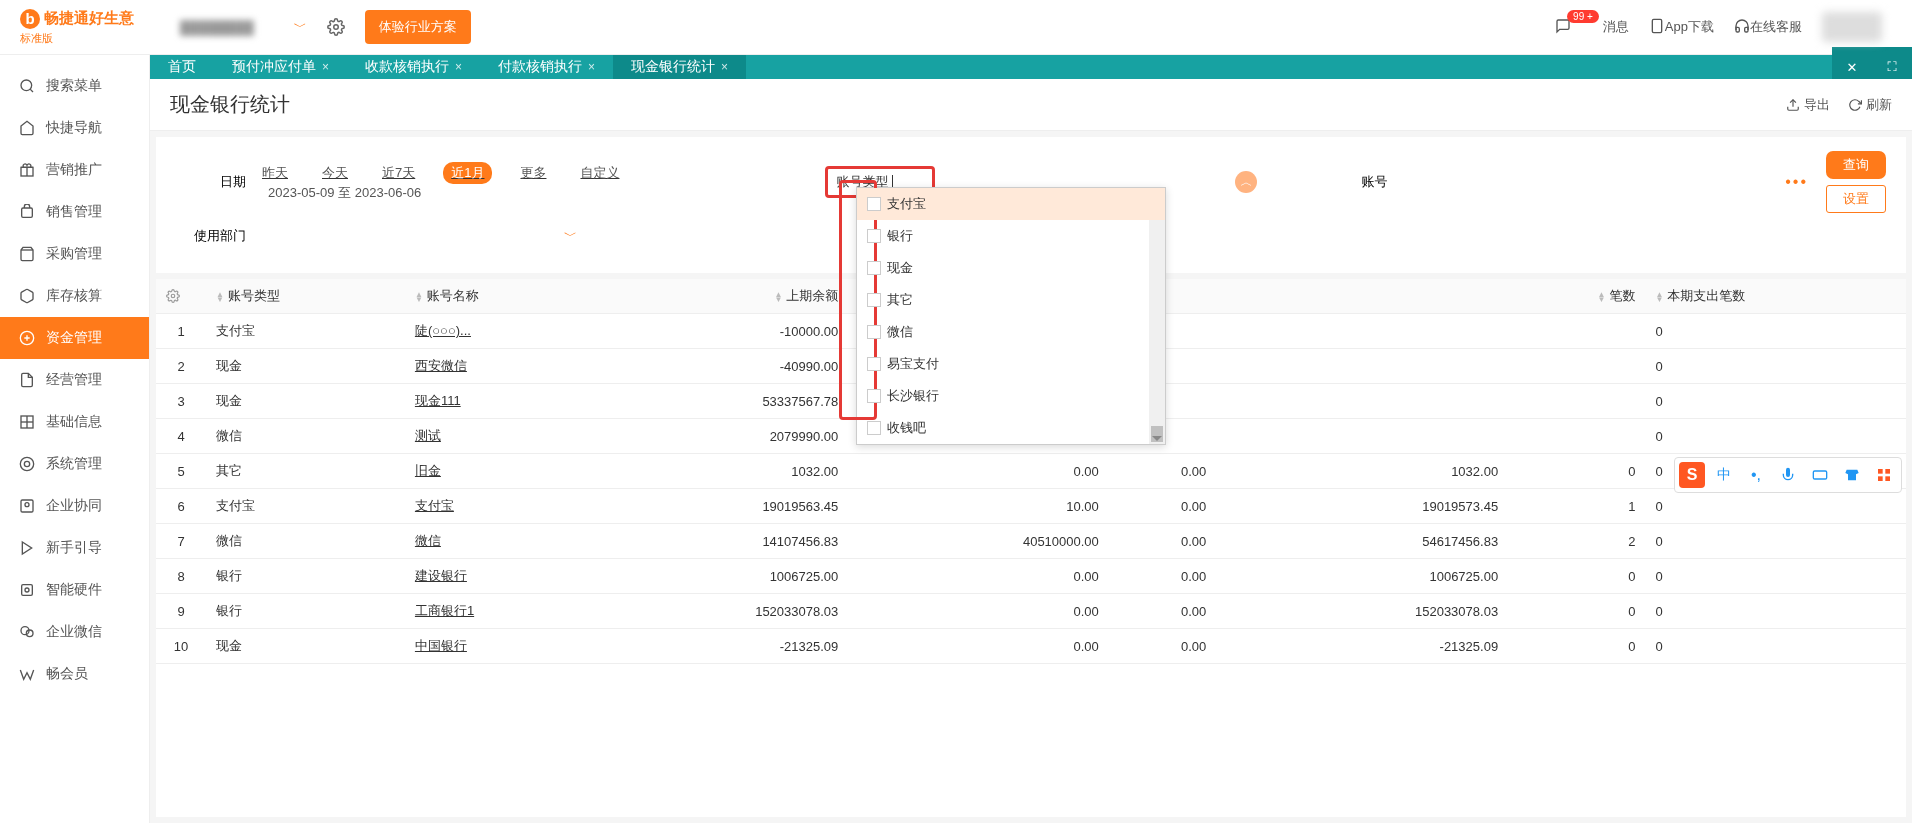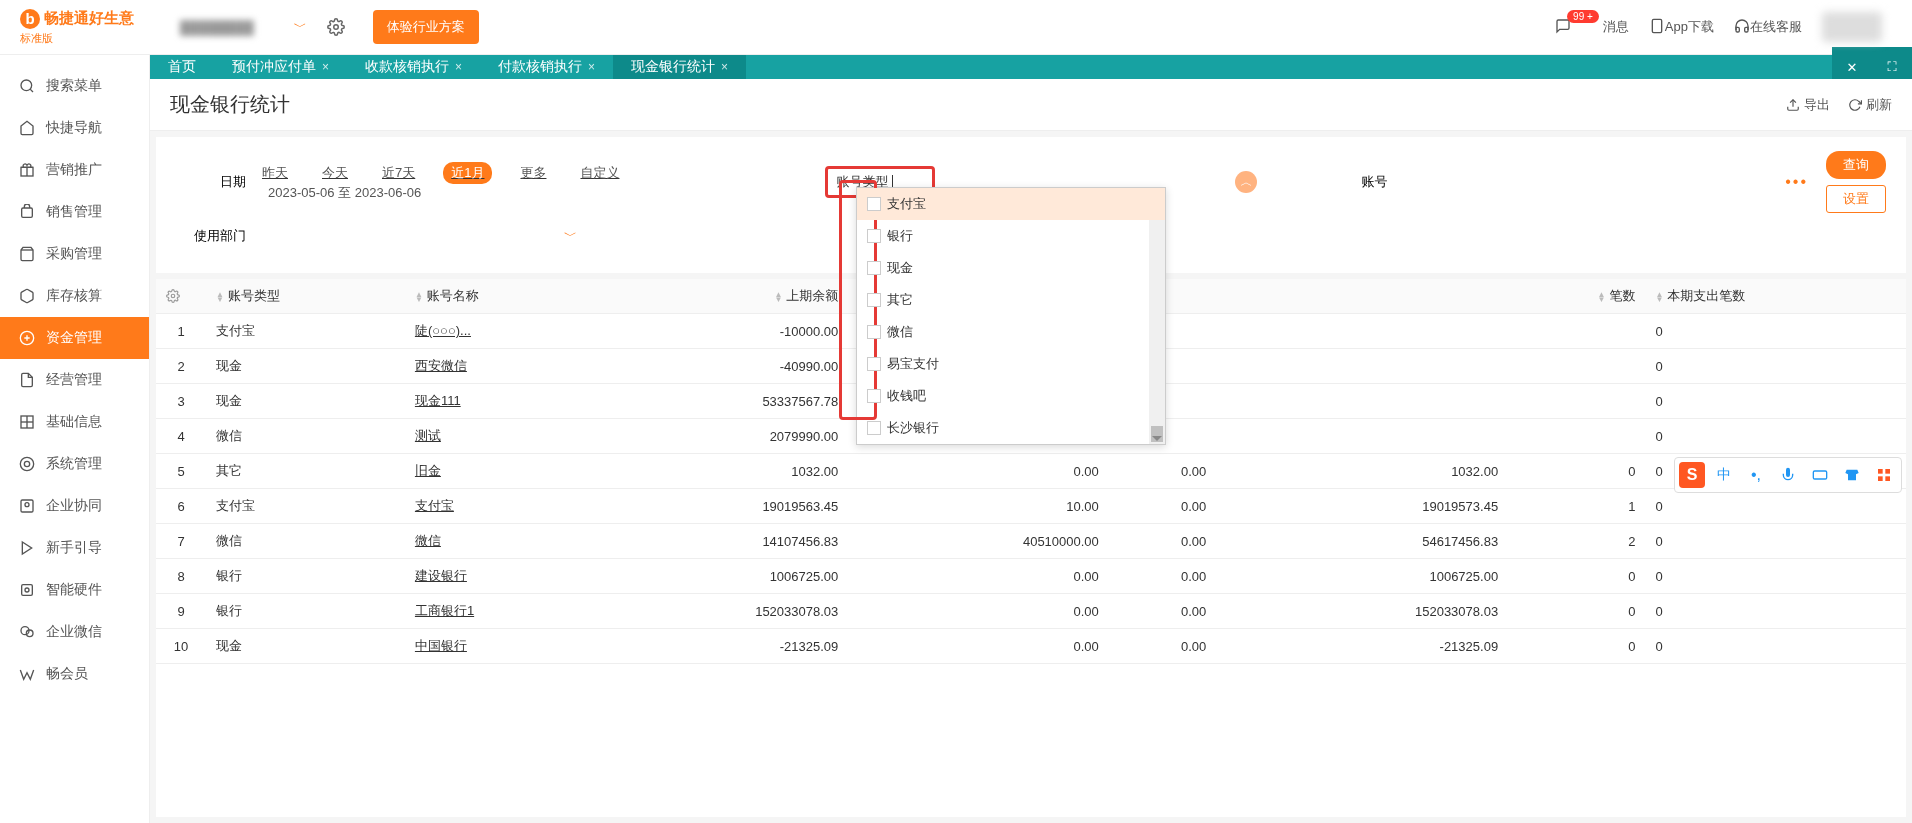--- a/index.html
+++ b/index.html
@@ -7,21 +7,21 @@
 
 
 .top-header { height: 55px; display: flex; align-items: center; padding: 0 10px; border-bottom: 1px solid #eee; }
 .logo-block { width: 140px; display: flex; flex-direction: column; align-items: flex-start; padding-left: 10px; }
 .logo-main { display: flex; align-items: center; gap: 4px; color: #ff7a1a; font-weight: bold; font-size: 15px; }
 .logo-sub { color: #ff7a1a; font-size: 11px; margin-top: 2px; }
 .logo-icon { width: 20px; height: 20px; background: #ff7a1a; border-radius: 50%; display: flex; align-items: center; justify-content: center; color: #fff; font-weight: bold; }
 .company-drop { margin-left: 30px; display: flex; align-items: center; gap: 8px; color: #999; filter: blur(3px); }
 .chev-down { color: #ff7a1a; margin-left: 40px; }
 .gear-btn { margin-left: 20px; color: #666; cursor: pointer; }
-.orange-btn-top { margin-left: 28px; background: #ff7a1a; color: #fff; padding: 8px 14px; border-radius: 4px; border: none; cursor: pointer; font-size: 13px; }
+.orange-btn-top { margin-left: 20px; background: #ff7a1a; color: #fff; padding: 8px 14px; border-radius: 4px; border: none; cursor: pointer; font-size: 13px; }
 .top-right { margin-left: auto; display: flex; align-items: center; gap: 20px; padding-right: 20px; }
 .top-right-item { display: flex; align-items: flex-start; color: #555; cursor: pointer; font-size: 13px; }
 .badge-99 { background: #ff3b30; color: #fff; border-radius: 10px; padding: 1px 6px; font-size: 10px; position: relative; top: -8px; left: -4px; }
 .avatar-blur { width: 60px; height: 30px; filter: blur(4px); background: #ddd; border-radius: 4px; }
 
 
 .layout { display: flex; height: calc(100% - 55px); }
 .sidebar { width: 150px; background: #fff; border-right: 1px solid #eee; padding-top: 10px; }
 .sb-item { display: flex; gap: 10px; padding: 12px 18px; color: #555; cursor: pointer; font-size: 14px; }
 .sb-item.active { background: #ff7a1a; color: #fff; }
@@ -53,21 +53,21 @@
 .date-chip { padding: 2px 6px; color: #555; cursor: pointer; font-size: 13px; }
 .date-chip.active { background: #ff7a1a; color: #fff; border-radius: 10px; padding: 2px 8px; }
 .date-text { margin-left: 12px; color: #555; font-size: 13px; }
 .acct-type-box { border: 3px solid #e53935; border-radius: 4px; padding: 4px 8px; margin-left: 200px; display: flex; align-items: center; width: 110px; }
 .acct-type-box .lbl { font-size: 13px; }
 .acct-type-box .cursor { border-left: 1px solid #333; height: 14px; margin-left: 4px; }
 .expand-circle { margin-left: 300px; width: 22px; height: 22px; border-radius: 50%; background: #ffb380; display: flex; align-items: center; justify-content: center; color: #fff; cursor: pointer; font-size: 12px; }
 .filter-right-label { margin-left: 60px; }
 .ellipsis-btn { color: #ff7a1a; font-size: 16px; letter-spacing: 2px; cursor: pointer; margin-right: 10px; align-self: center; }
 .btn-row { display: flex; gap: 8px; align-items: center; }
-.btn-primary { background: #ff7a1a; color: #fff; border: none; padding: 5px 16px; border-radius: 13px; cursor: pointer; font-size: 13px; }
+.btn-primary { background: #ff7a1a; color: #fff; border: none; padding: 5px 16px; border-radius: 7px; cursor: pointer; font-size: 13px; }
 .btn-outline { background: #fff; color: #ff7a1a; border: 1px solid #ff7a1a; padding: 4px 16px; border-radius: 3px; cursor: pointer; font-size: 13px; }
 .dept-input { border: none; border-bottom: 1px solid transparent; width: 300px; }
 .dept-chev { color: #ff7a1a; margin-left: 8px; cursor: pointer; }
 
 
 .dropdown-panel { position: absolute; top: 50px; left: 700px; width: 310px; background: #fff; border: 1px solid #ccc; box-shadow: 0 2px 8px rgba(0,0,0,0.15); z-index: 10; }
 .dropdown-redbox { position: absolute; top: -8px; left: -18px; width: 38px; height: 240px; border: 3px solid #e53935; border-radius: 4px; pointer-events: none; }
 .dd-item { padding: 7px 12px 7px 30px; display: flex; align-items: center; gap: 8px; cursor: pointer; font-size: 13px; position: relative; }
 .dd-item.hover { background: #ffe9d9; }
 .dd-check { width: 14px; height: 14px; border: 1px solid #ccc; background: #fff; position: absolute; left: 10px; }
@@ -336,21 +336,21 @@
           <div class="filter-label">日期</div>
           <div>
             <div class="date-ranges" id="date-ranges">
                 <span class="date-chip">昨天</span>
                 <span class="date-chip">今天</span>
                 <span class="date-chip">近7天</span>
                 <span class="date-chip active">近1月</span>
                 <span class="date-chip">更多</span>
                 <span class="date-chip">自定义</span>
               </div>
-            <div class="date-text">2023-05-06 至 2023-06-06</div>
+            <div class="date-text">2023-05-09 至 2023-06-06</div>
           </div>
         </div>
         <div class="acct-type-box">
           <span class="lbl">账号类型</span>
           <span class="cursor"></span>
         </div>
         <div class="expand-circle">︿</div>
         <div class="filter-label filter-right-label">账号</div>
         <div class="btn-row" style="margin-left:auto;">
           <span class="ellipsis-btn">•••</span>
@@ -394,25 +394,25 @@
           <div class="dd-item">
             <span class="dd-check"></span>
             <span>微信</span>
           </div>
           <div class="dd-item">
             <span class="dd-check"></span>
             <span>易宝支付</span>
           </div>
           <div class="dd-item">
             <span class="dd-check"></span>
+            <span>长沙银行</span>
+          </div>
+          <div class="dd-item">
+            <span class="dd-check"></span>
             <span>收钱吧</span>
-          </div>
-          <div class="dd-item">
-            <span class="dd-check"></span>
-            <span>长沙银行</span>
           </div>
         </div>
     </div>
 
     <div class="table-wrap">
       <table>
         <thead>
             <tr id="thead-row">
               <th class="col-gear">
                 <svg width="14" height="14" viewBox="0 0 24 24" fill="none" stroke="#999" stroke-width="2">

